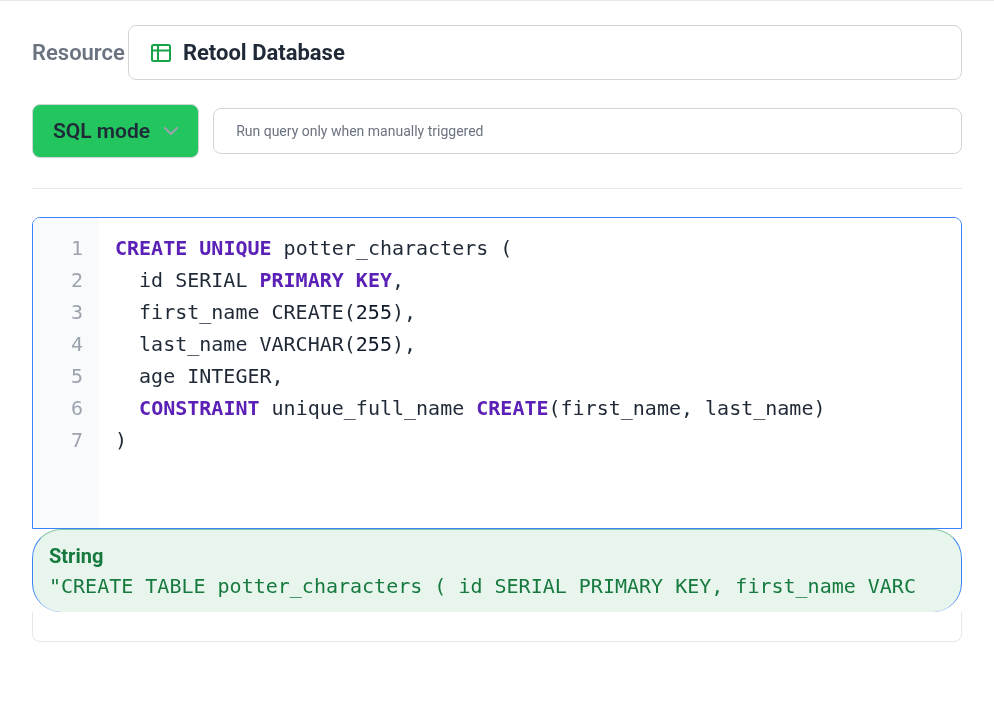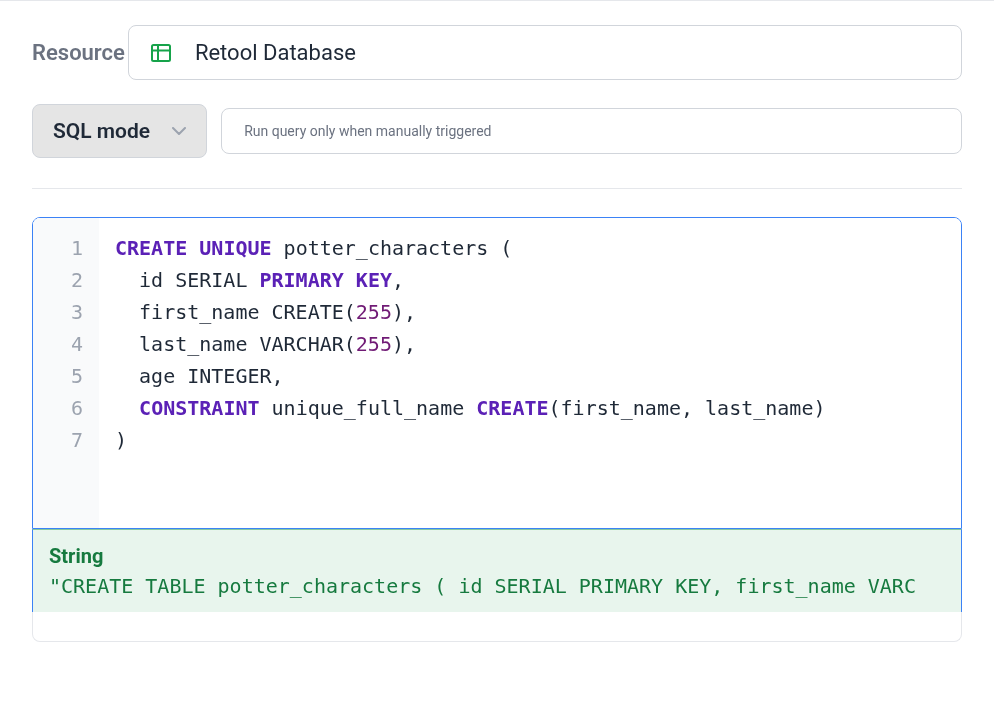--- a/index.html
+++ b/index.html
@@ -49,41 +49,40 @@
     .table-icon {
       width: 20px;
       height: 20px;
       display: flex;
       align-items: center;
       justify-content: center;
     }
     
     .resource-select-text {
       font-size: 22px;
-      font-weight: 400;
+      font-weight: 700;
       color: #1f2937;
-      margin-left: 12px;
     }
     
     .controls-row {
       display: flex;
       align-items: center;
       gap: 14px;
       padding: 0 0 30px 0;
       border-bottom: 1px solid #e5e7eb;
     }
     
     .mode-dropdown {
       display: flex;
       align-items: center;
-      gap: 22px;
+      gap: 14px;
       border: 1px solid #d1d5db;
       border-radius: 8px;
       padding: 14px 20px;
-      background: #e5e5e5;
+      background: #22c55e;
       cursor: pointer;
     }
     
     .mode-dropdown-text {
       font-size: 21px;
       font-weight: 600;
       color: #1f2937;
     }
     
     .chevron-down {
@@ -151,29 +150,30 @@
       overflow-x: auto;
     }
     
     .keyword {
       color: #5b21b6;
       font-weight: 600;
       text-align: right;
     }
     
     .number {
-      color: #701a75;
+      color: #0f172a;
     }
     
     .result-panel {
       background: #e8f5ed;
       border-top: 1px solid #86c8a1;
       border-left: 1.5px solid #3b82f6;
       border-right: 1.5px solid #3b82f6;
       padding: 14px 16px;
+      border-radius: 29px;
     }
     
     .result-type {
       font-size: 20px;
       font-weight: 700;
       color: #167a3f;
       margin-bottom: 6px;
     }
     
     .result-value {

